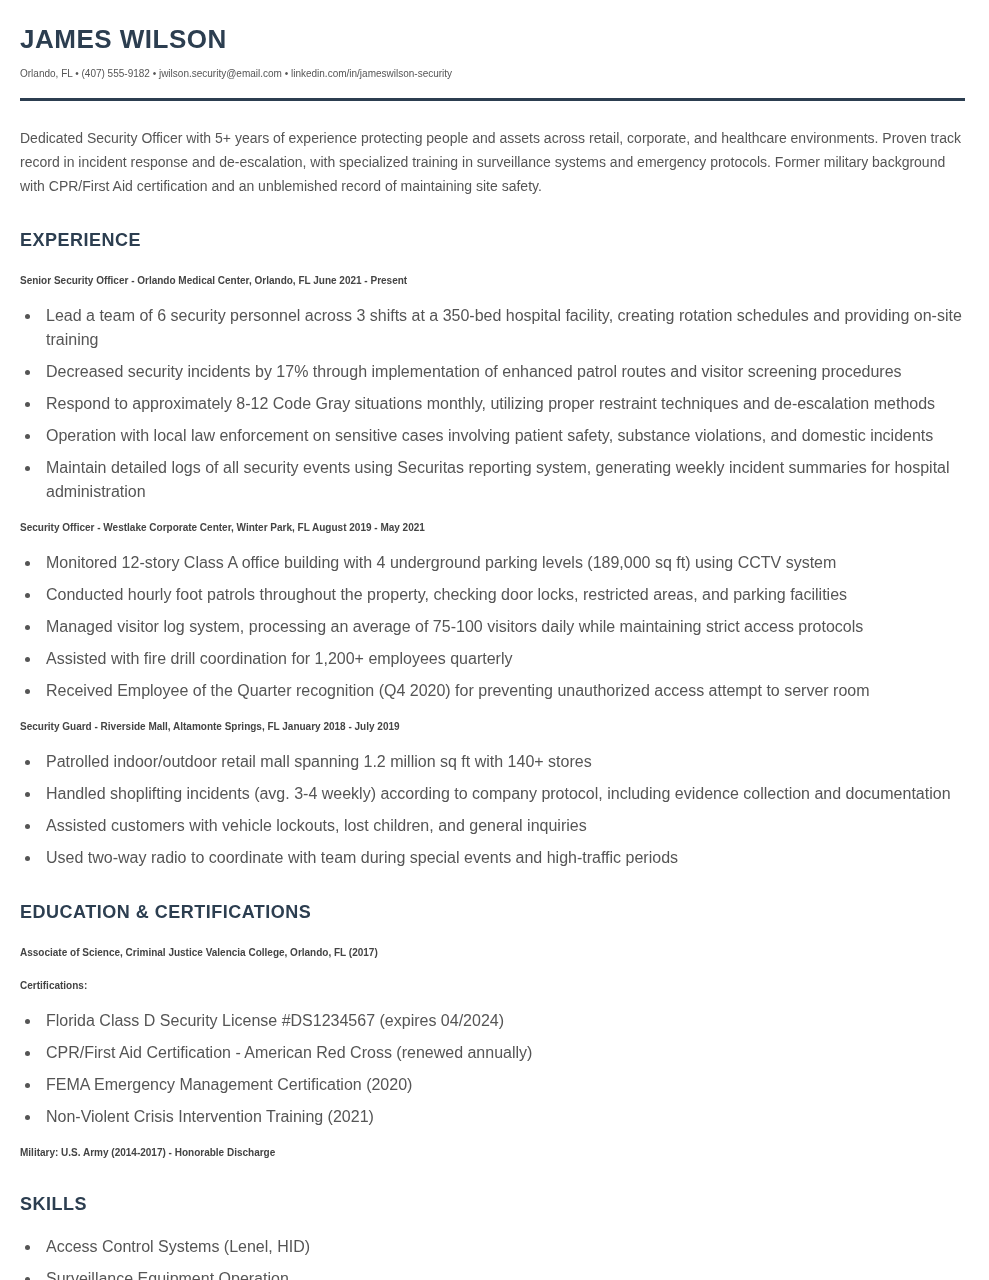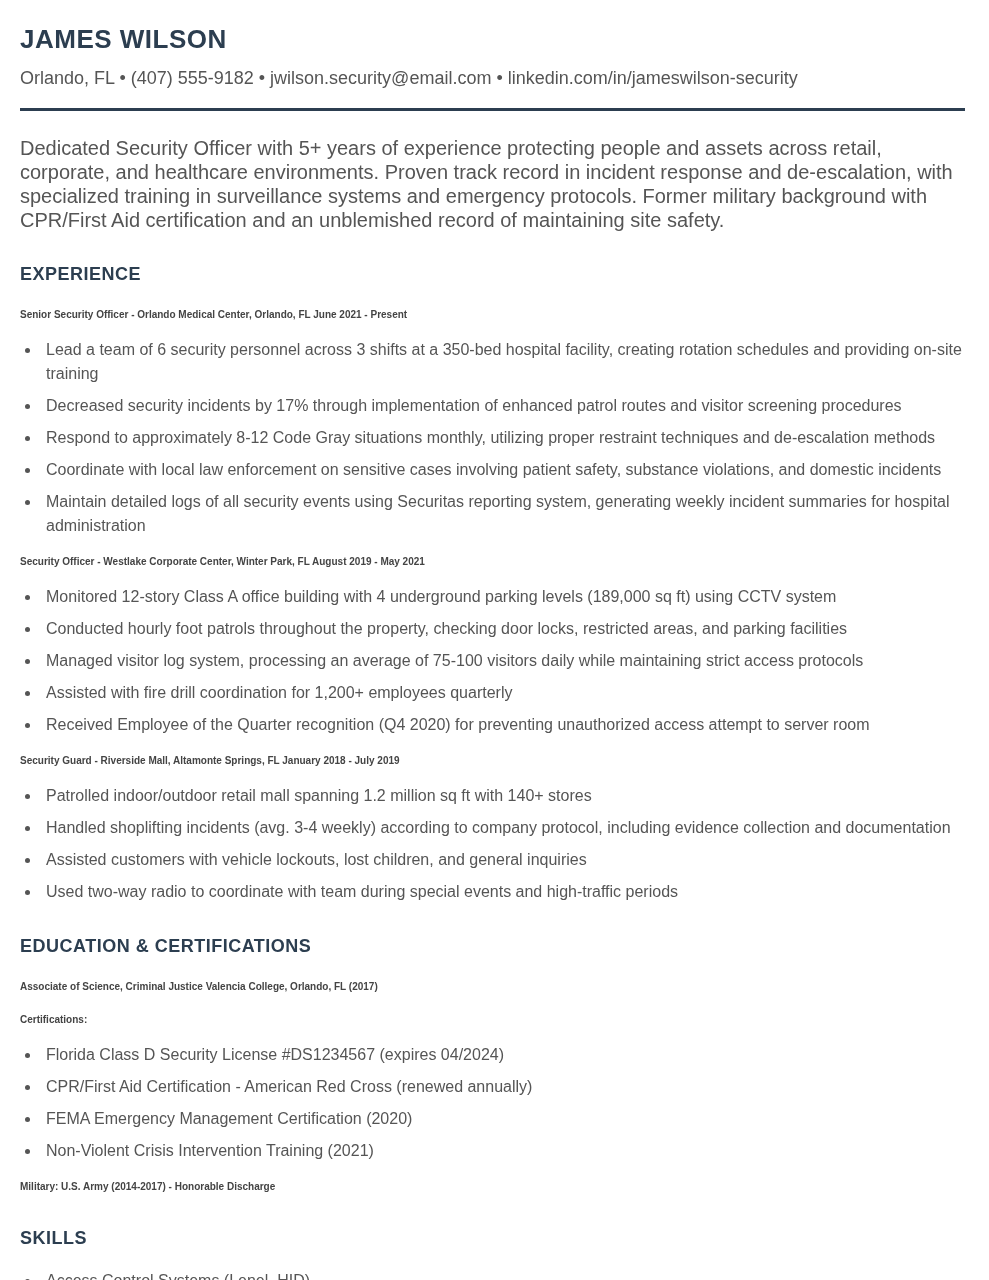--- a/index.html
+++ b/index.html
@@ -24,31 +24,31 @@
     padding: 24px 24px 0 20px;
   }
   h1.name {
     font-size: 26px;
     font-weight: bold;
     color: var(--accent);
     letter-spacing: 0.5px;
     margin: 0 0 13px 0;
   }
   p.contact {
-    font-size: 18px;
+    font-size: 10px;
     color: #555555;
     margin: 0 0 19px 0;
   }
   hr.rule {
     border: none;
     border-top: 3px solid var(--accent);
     margin: 0 0 25px 0;
   }
   p.summary {
-    font-size: 20px;
+    font-size: 14px;
     line-height: 24px;
     color: var(--body-text);
     margin: 0 0 8px 0;
   }
   h2.section-heading {
     font-size: 18px;
     font-weight: bold;
     color: var(--accent);
     letter-spacing: 0.5px;
     margin: 32px 0 20px 0;
@@ -89,21 +89,21 @@
   <section>
     <h2 class="section-heading">EXPERIENCE</h2>
 
     <div class="job">
       <h3 class="job-title">Senior Security Officer - Orlando Medical Center, Orlando, FL June 2021 - Present</h3>
       <ul class="bullet-list">
 
       <li>Lead a team of 6 security personnel across 3 shifts at a 350-bed hospital facility, creating rotation schedules and providing on-site training</li>
           <li>Decreased security incidents by 17% through implementation of enhanced patrol routes and visitor screening procedures</li>
           <li>Respond to approximately 8-12 Code Gray situations monthly, utilizing proper restraint techniques and de-escalation methods</li>
-          <li>Coordinate with local law enforcement on sensitive cases involving patient safety, substance violations, and domestic incidents</li>
+          <li>Operation with local law enforcement on sensitive cases involving patient safety, substance violations, and domestic incidents</li>
           <li>Maintain detailed logs of all security events using Securitas reporting system, generating weekly incident summaries for hospital administration</li>
         </ul>
     </div>
 
     <div class="job">
       <h3 class="job-title">Security Officer - Westlake Corporate Center, Winter Park, FL August 2019 - May 2021</h3>
       <ul class="bullet-list">
 
       <li>Monitored 12-story Class A office building with 4 underground parking levels (189,000 sq ft) using CCTV system</li>
           <li>Conducted hourly foot patrols throughout the property, checking door locks, restricted areas, and parking facilities</li>

